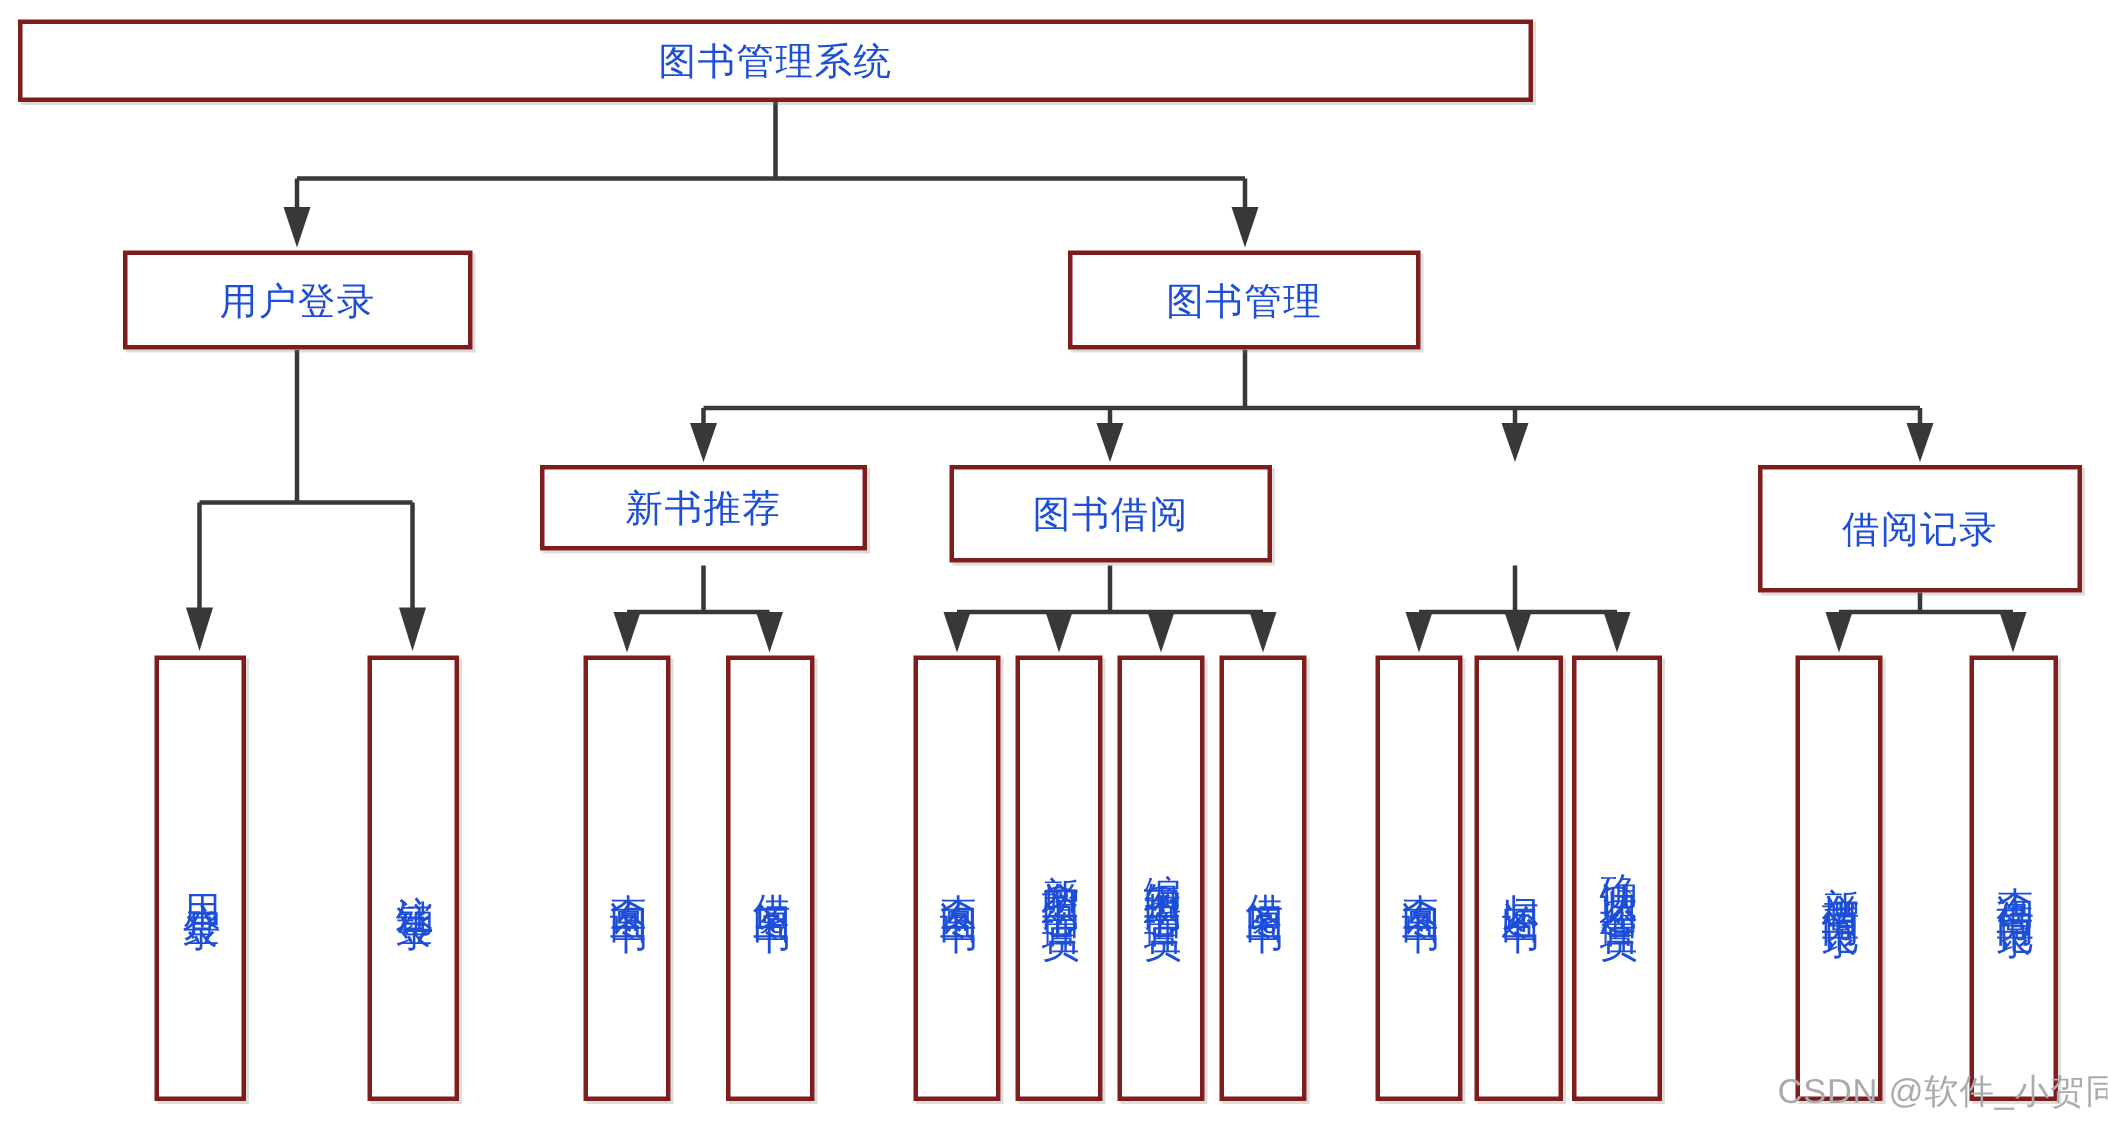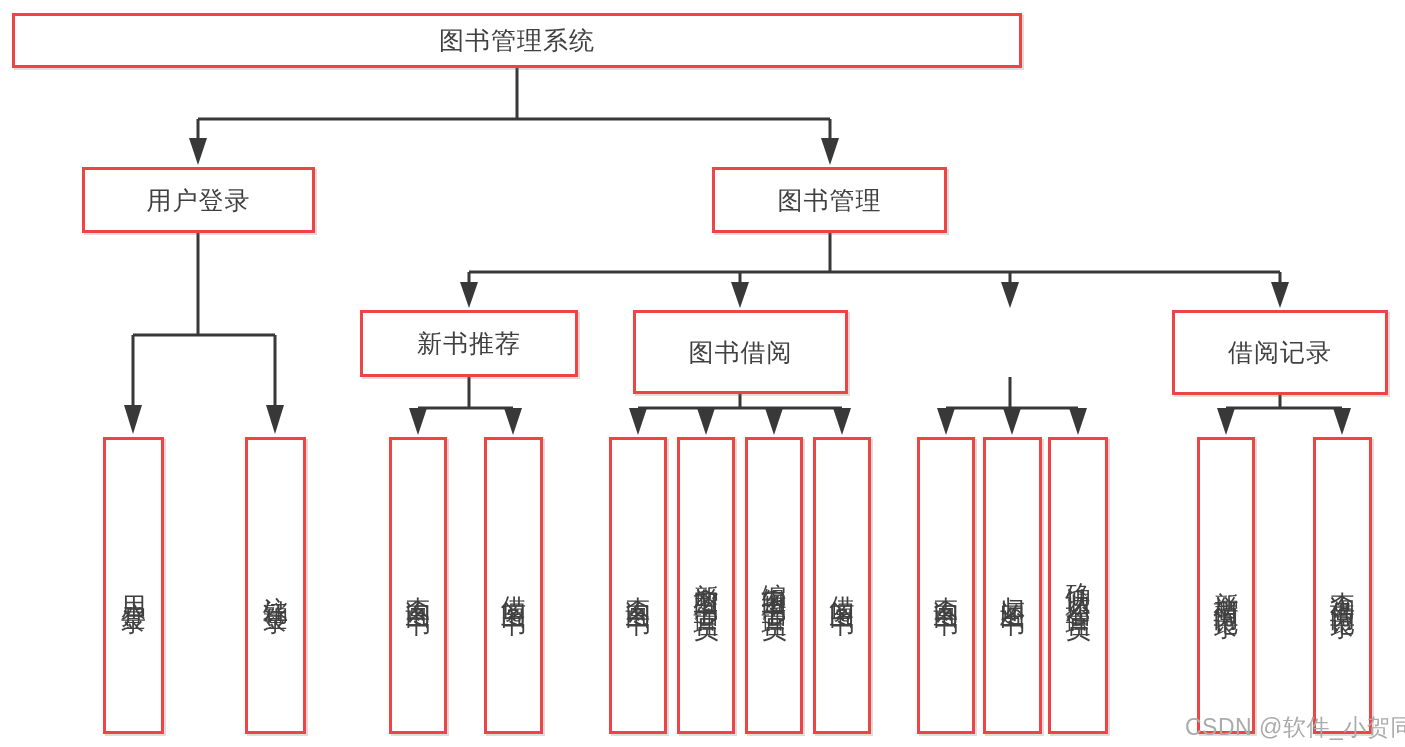--- a/index.html
+++ b/index.html
@@ -16,23 +16,23 @@
   }
   .wires {
     position: absolute;
     left: 0; top: 0;
     width: 1405px; height: 747px;
     pointer-events: none;
   }
   .box {
     position: absolute;
     box-sizing: border-box;
-    border: 3px solid #ef4444;
+    border: 3px solid #7f1d1d;
     background: #ffffff;
-    color: #404040;
+    color: #1d4ed8;
     display: flex;
     align-items: center;
     justify-content: center;
     font-size: 25px;
     letter-spacing: 1px;
     box-shadow: 2px 2px 0 rgba(120,120,120,0.25);
     white-space: nowrap;
     z-index: 2;
   }
   .leaf {
@@ -104,22 +104,22 @@
       <polygon points="1217,408 1235,408 1226,435"></polygon>
       <polygon points="1333,408 1351,408 1342,435"></polygon>
     </g>
   </svg>
 
   <div class="box" style="left:12px; top:13px; width:1010px; height:55px;">图书管理系统</div>
 
   <div class="box" style="left:82px; top:167px; width:233px; height:66px;">用户登录</div>
   <div class="box" style="left:712px; top:167px; width:235px; height:66px;font-family:Liberation Serif, serif;">图书管理</div>
 
-  <div class="box" style="left:360px; top:310px; width:218px; height:67px;">新书推荐</div>
-  <div class="box" style="left:633px; top:310px; width:215px; height:84px;">图书借阅</div>
+  <div class="box" style="left:360px; top:310px; width:218px; height:57px;">新书推荐</div>
+  <div class="box" style="left:633px; top:310px; width:215px; height:65px;">图书借阅</div>
   <div class="box" style="left:1172px; top:310px; width:216px; height:85px;">借阅记录</div>
 
   <div class="box leaf" style="left:103px; top:437px; width:61px; height:297px;">用户登录</div>
   <div class="box leaf" style="left:245px; top:437px; width:61px; height:297px;">注销登录</div>
 
   <div class="box leaf" style="left:389px; top:437px; width:58px; height:297px;">查询图书</div>
   <div class="box leaf" style="left:484px; top:437px; width:59px; height:297px;">借阅图书</div>
 
   <div class="box leaf" style="left:609px; top:437px; width:58px; height:297px;">查询图书</div>
   <div class="box leaf" style="left:677px; top:437px; width:58px; height:297px;">新增图书（管理员）</div>

